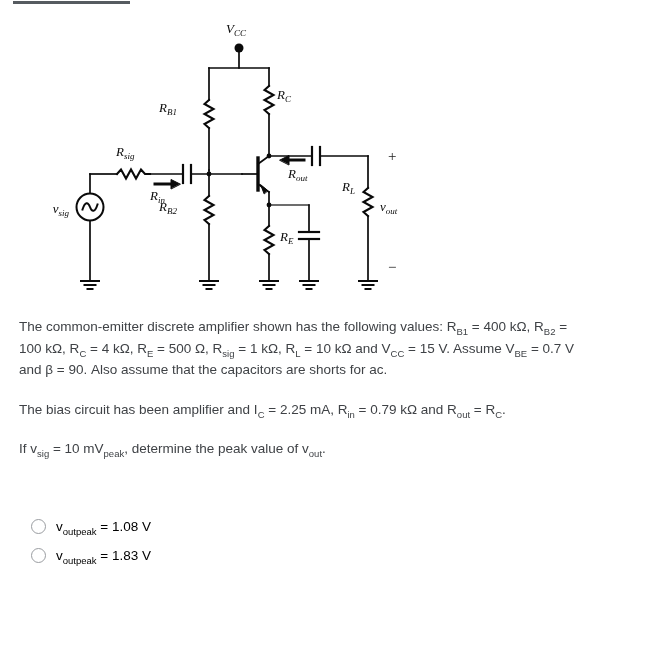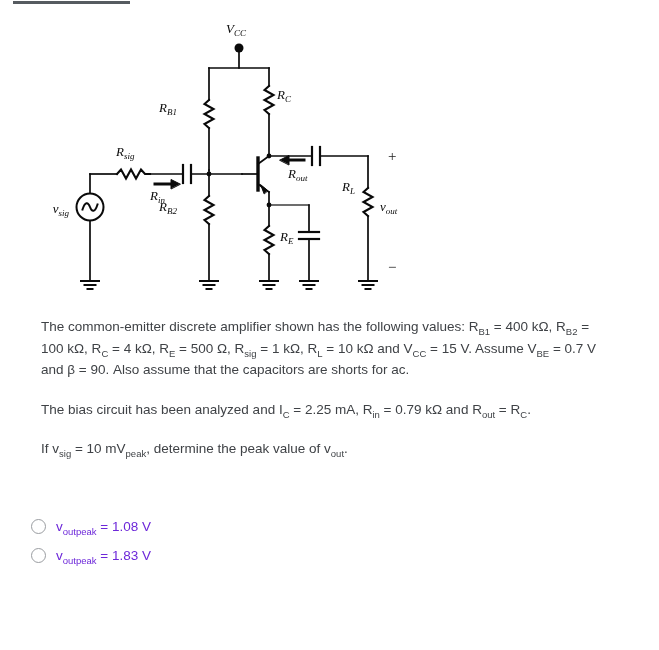--- a/index.html
+++ b/index.html
@@ -48,21 +48,21 @@
   }
   .ckt-sign {
     font-family: "Liberation Serif", serif;
     font-size: 15px;
     fill: #1a1a1a;
   }
 
   
   #question-body {
     position: absolute;
-    left: 41px;
+    left: 19px;
     top: 316px;
     width: 560px;
     font-size: 13.5px;
     line-height: 21.5px;
     color: #3f4246;
   }
   #question-body p {
     margin: 0 0 18px 0;
   }
   #question-body p:last-child { margin-bottom: 0; }
@@ -88,21 +88,21 @@
     height: 15px;
     border: 1.3px solid #9a9da1;
     border-radius: 50%;
     background: #fff;
     flex: 0 0 auto;
     box-sizing: border-box;
   }
   .choice-label {
     margin-left: 10px;
     font-size: 13.5px;
-    color: #6d28d9;
+    color: #000000;
     white-space: nowrap;
   }
 </style>
 </head>
 <body>
 
 <div id="top-rule"></div>
 
 <div id="circuit-figure">
 <svg width="659" height="295" viewBox="0 0 659 295" xmlns="http://www.w3.org/2000/svg">
@@ -255,21 +255,21 @@
   <text class="ckt-label" x="375" y="203"><tspan>v</tspan><tspan class="sub" dy="3">out</tspan></text>
 
   <text class="ckt-sign" x="383" y="153">+</text>
   <text class="ckt-sign" x="383" y="264">−</text>
 </svg>
 </div>
 
 <div id="question-body">
   <p><span>The common-emitter discrete amplifier shown has the following values: R</span><sub>B1</sub><span> = 400 kΩ, R</span><sub>B2</sub><span> = 100 kΩ, R</span><sub>C</sub><span> = 4 kΩ, R</span><sub>E</sub><span> = 500 Ω, R</span><sub>sig</sub><span> = 1 kΩ, R</span><sub>L</sub><span> = 10 kΩ and V</span><sub>CC</sub><span> = 15 V. Assume V</span><sub>BE</sub><span> = 0.7 V and β = 90. Also assume that the capacitors are shorts for ac.</span></p>
 
-  <p><span>The bias circuit has been analyzed and I</span><sub>C</sub><span> = 2.25 mA, R</span><sub>in</sub><span> = 0.79 kΩ and R</span><sub>out</sub><span> = R</span><sub>C</sub><span>.</span></p>
+  <p><span>The bias circuit has been amplifier and I</span><sub>C</sub><span> = 2.25 mA, R</span><sub>in</sub><span> = 0.79 kΩ and R</span><sub>out</sub><span> = R</span><sub>C</sub><span>.</span></p>
 
   <p><span>If v</span><sub>sig</sub><span> = 10 mV</span><sub>peak</sub><span>, determine the peak value of v</span><sub>out</sub><span>.</span></p>
 </div>
 
 <div id="choices">
   <div class="choice-row">
     <span class="radio"></span>
     <span class="choice-label"><span>v</span><sub>outpeak</sub><span> = 1.08 V</span></span>
   </div>
   <div class="choice-row">

